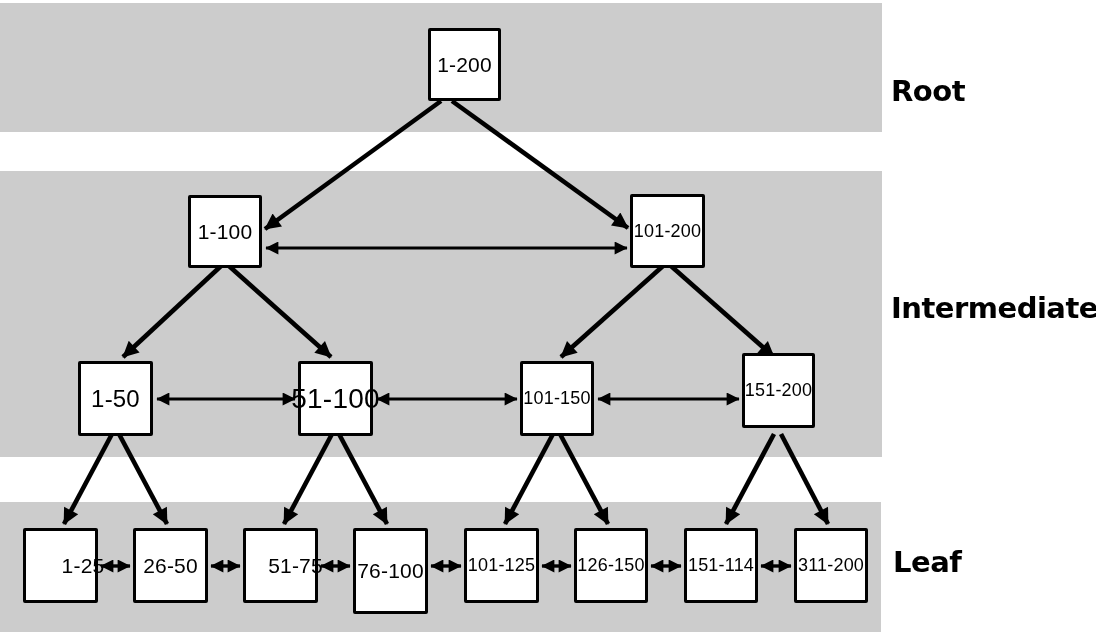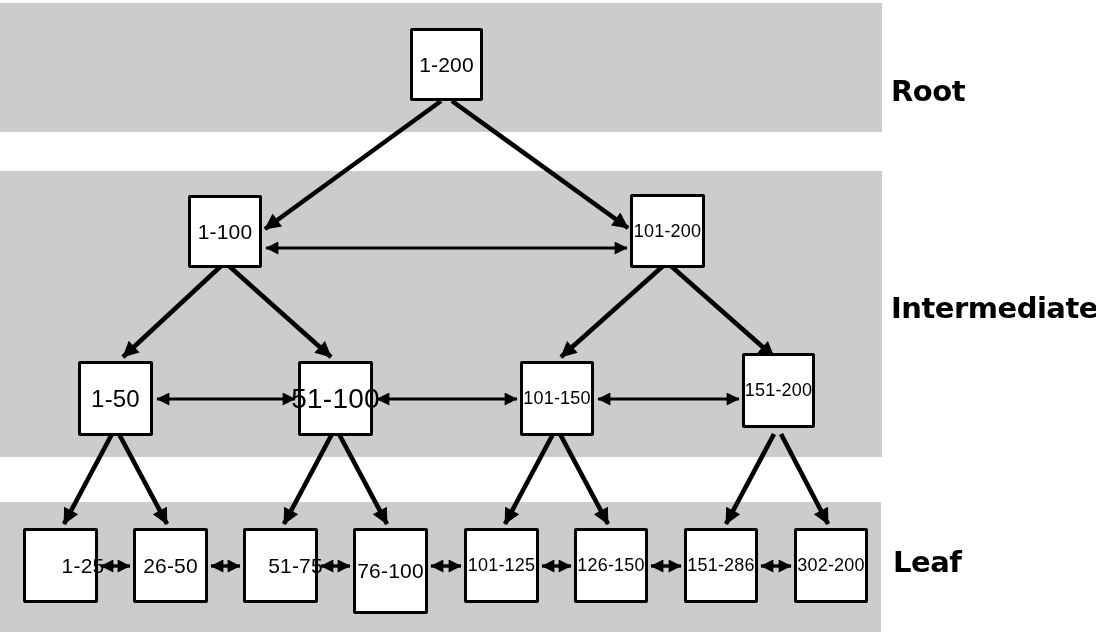--- a/index.html
+++ b/index.html
@@ -53,21 +53,21 @@
         <line x1="101" y1="566" x2="130" y2="566" stroke="#000000" stroke-width="3.4" marker-start="url(#ah-small)" marker-end="url(#ah-small)"></line>
         <line x1="211" y1="566" x2="240" y2="566" stroke="#000000" stroke-width="3.4" marker-start="url(#ah-small)" marker-end="url(#ah-small)"></line>
         <line x1="321" y1="566" x2="350" y2="566" stroke="#000000" stroke-width="3.4" marker-start="url(#ah-small)" marker-end="url(#ah-small)"></line>
         <line x1="431" y1="566" x2="461" y2="566" stroke="#000000" stroke-width="3.4" marker-start="url(#ah-small)" marker-end="url(#ah-small)"></line>
         <line x1="542" y1="566" x2="571" y2="566" stroke="#000000" stroke-width="3.4" marker-start="url(#ah-small)" marker-end="url(#ah-small)"></line>
         <line x1="651" y1="566" x2="681" y2="566" stroke="#000000" stroke-width="3.4" marker-start="url(#ah-small)" marker-end="url(#ah-small)"></line>
         <line x1="761" y1="566" x2="791" y2="566" stroke="#000000" stroke-width="3.4" marker-start="url(#ah-small)" marker-end="url(#ah-small)"></line>
       </g>
   </svg>
   <div id="nodes-layer">
-      <div class="node" style="left: 410px; top: 28px; width: 73px; height: 73px;">
+      <div class="node" style="left: 428px; top: 28px; width: 73px; height: 73px;">
         <span style="font-size: 21px;">1-200</span>
       </div>
       <div class="node" style="left: 188px; top: 195px; width: 74px; height: 73px;">
         <span style="font-size: 21px;">1-100</span>
       </div>
       <div class="node" style="left: 630px; top: 194px; width: 75px; height: 74px;">
         <span style="font-size: 18px;">101-200</span>
       </div>
       <div class="node" style="left: 78px; top: 361px; width: 75px; height: 75px;">
         <span style="font-size: 24px;">1-50</span>
@@ -93,24 +93,24 @@
       <div class="node" style="left: 353px; top: 528px; width: 75px; height: 86px;">
         <span style="font-size: 21px;">76-100</span>
       </div>
       <div class="node" style="left: 464px; top: 528px; width: 75px; height: 75px;">
         <span style="font-size: 18px;">101-125</span>
       </div>
       <div class="node" style="left: 574px; top: 528px; width: 74px; height: 75px;">
         <span style="font-size: 18px;">126-150</span>
       </div>
       <div class="node" style="left: 684px; top: 528px; width: 74px; height: 75px;">
-        <span style="font-size: 18px;">151-286</span>
+        <span style="font-size: 18px;">151-114</span>
       </div>
       <div class="node" style="left: 794px; top: 528px; width: 74px; height: 75px;">
-        <span style="font-size: 18px;">302-200</span>
+        <span style="font-size: 18px;">311-200</span>
       </div>
     </div>
   <div id="labels-layer">
       <div class="level-label" style="left: 891px; top: 45px; margin-top: 30px;">Root</div>
       <div class="level-label" style="left: 891px; top: 292px;">Intermediate</div>
       <div class="level-label" style="left: 893px; top: 546px;">Leaf</div>
     </div>
 </div>
 
 </body></html>

